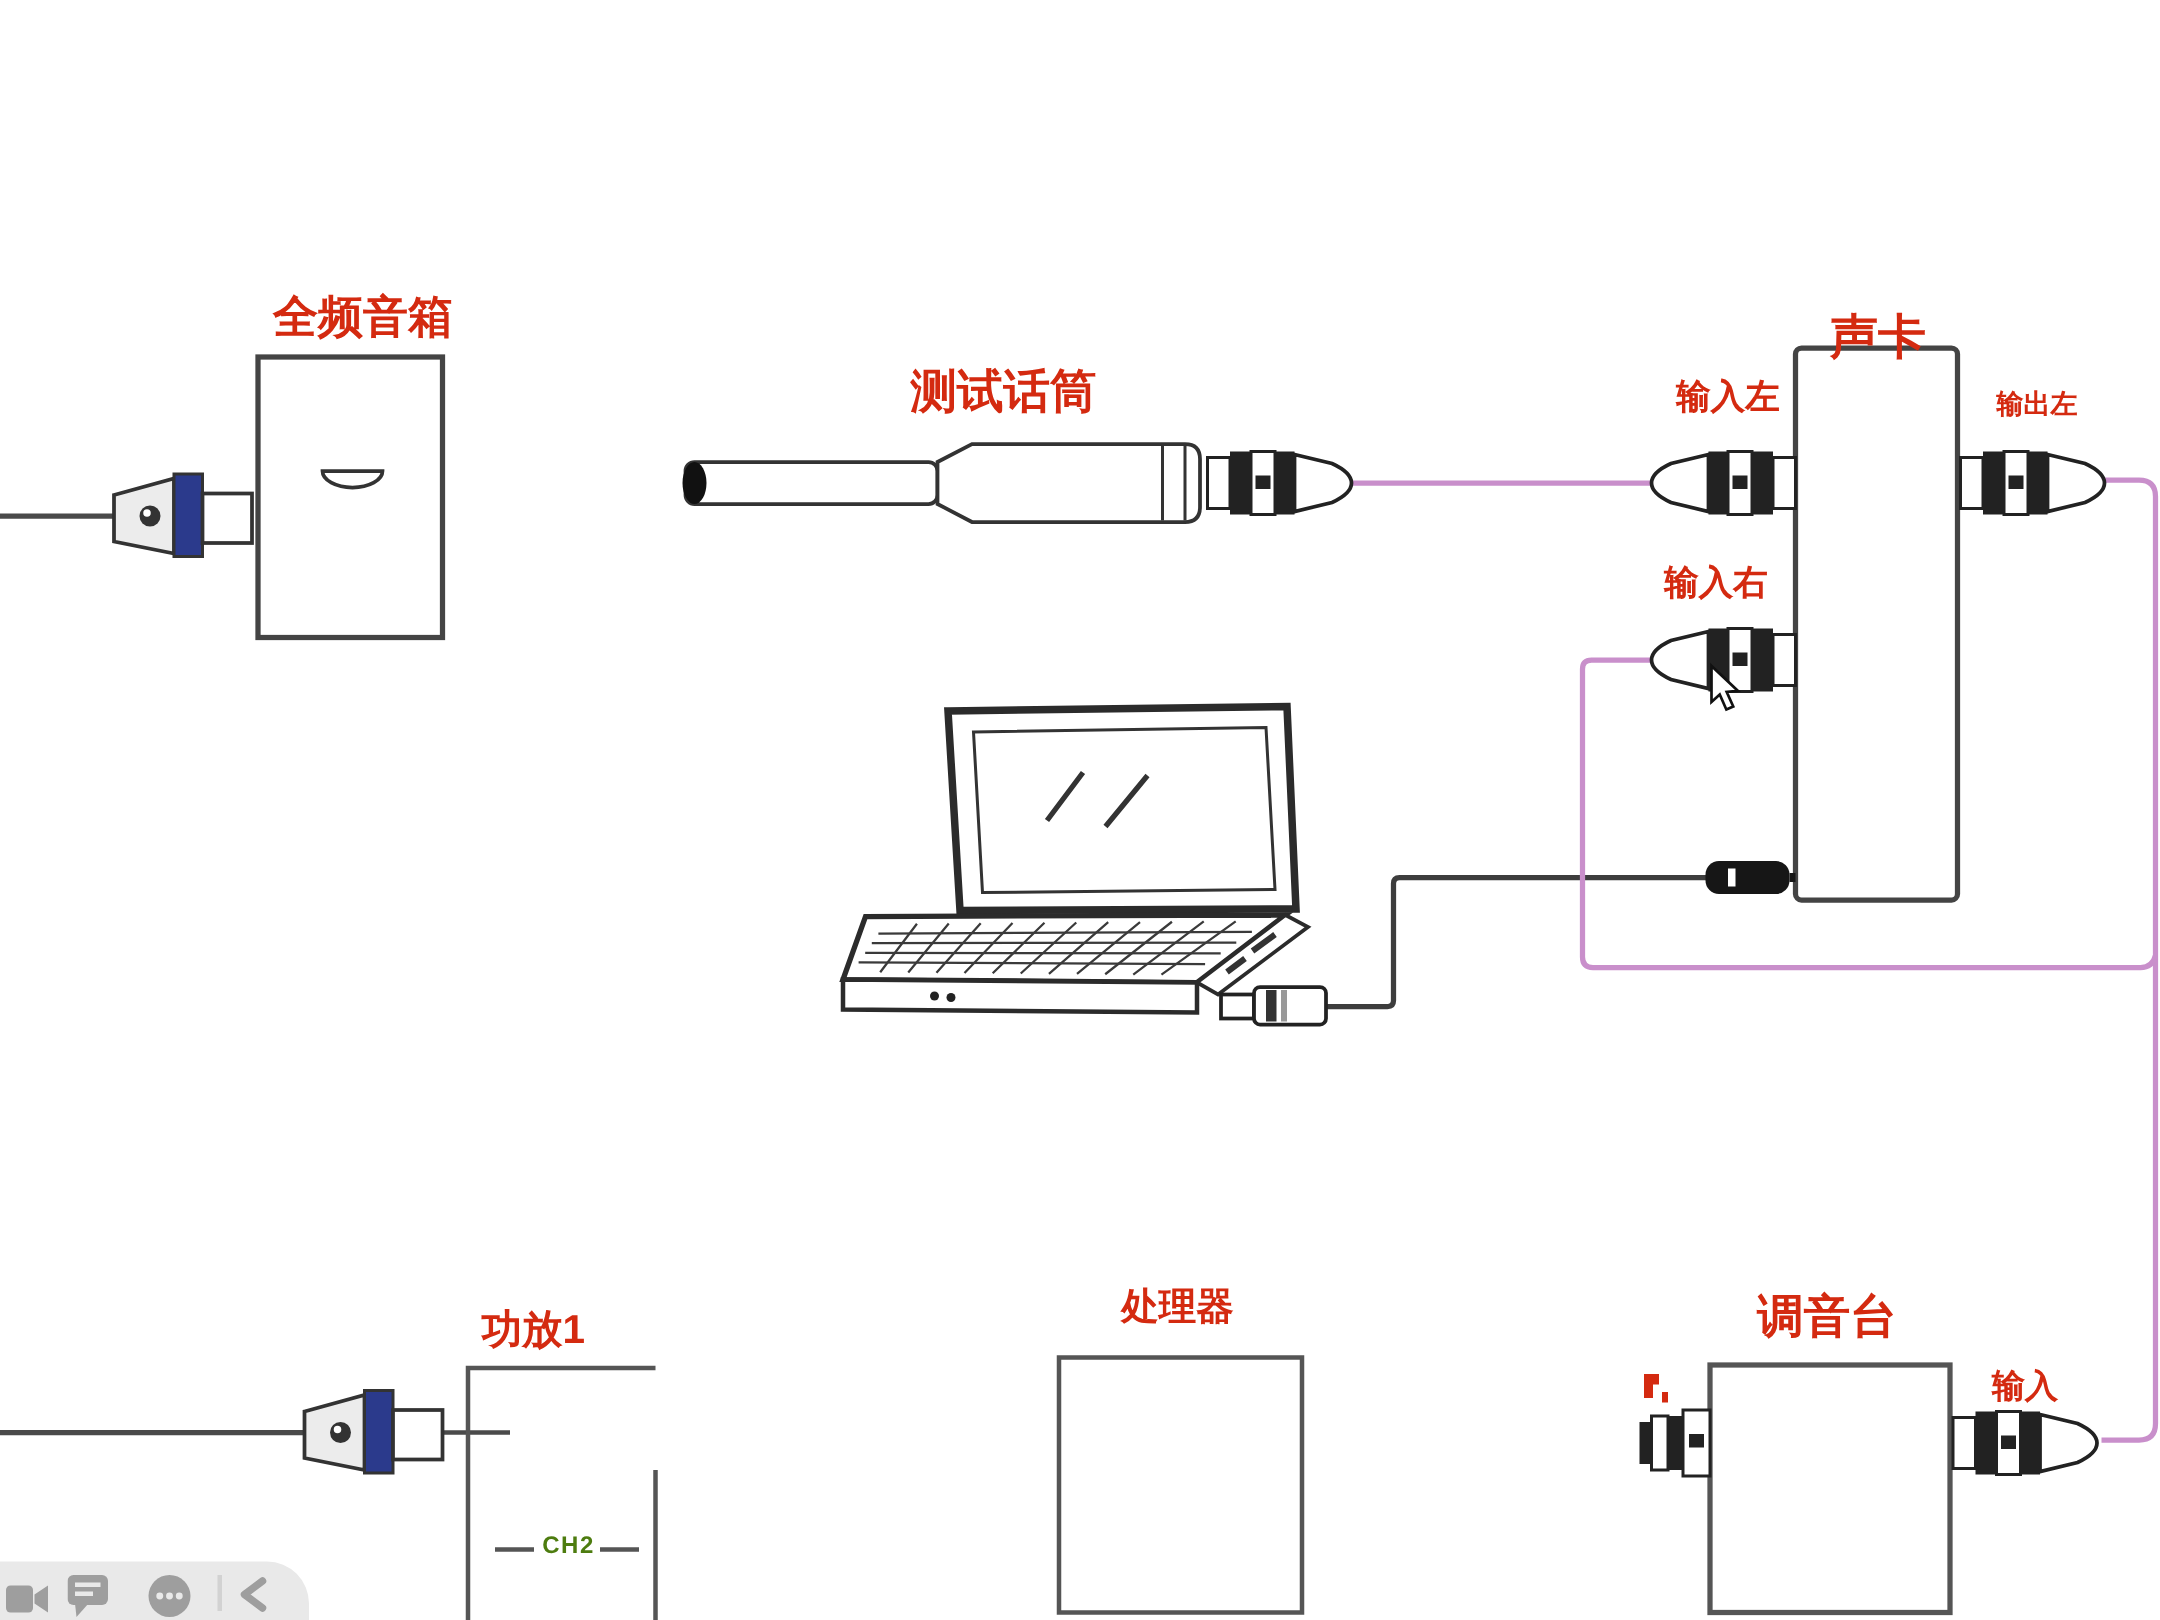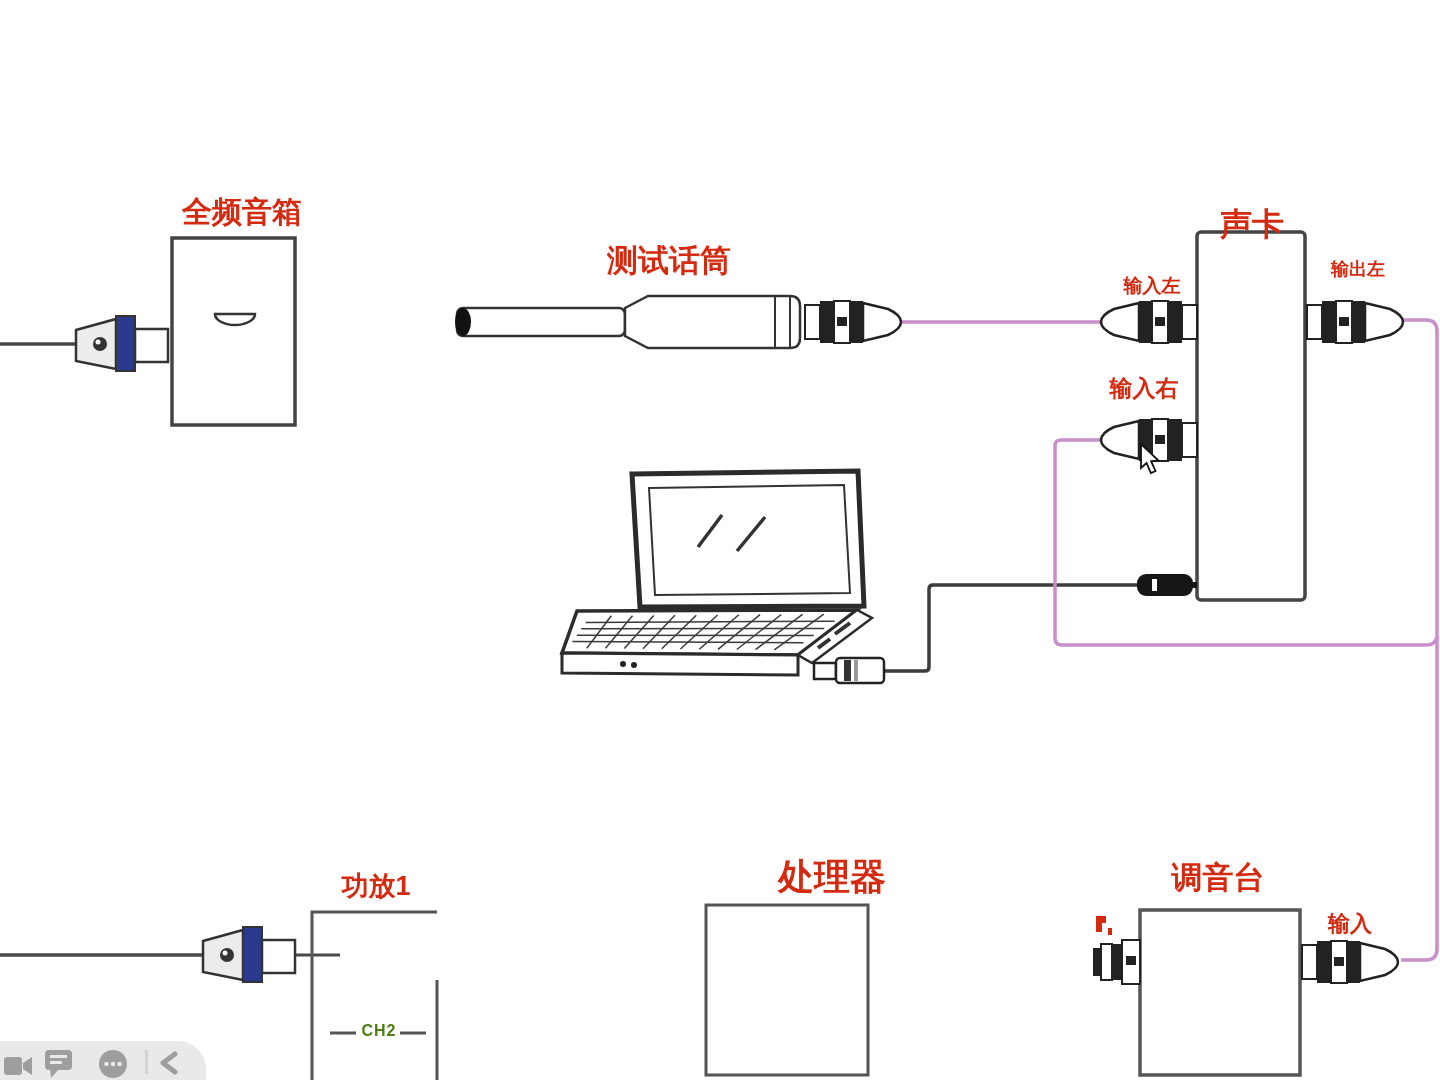--- a/index.html
+++ b/index.html
@@ -6,21 +6,21 @@
   body{
     width:1440px;height:1080px;overflow:hidden;background:#ffffff;
     font-family:"Liberation Sans", sans-serif;position:relative;
   }
   .stage{position:absolute;left:0;top:0;width:1440px;height:1080px;padding-left:22px;}
   svg.art{position:absolute;left:0;top:0;z-index:1;}
   .lbl{
     position:absolute;z-index:2;color:#d42a10;font-weight:bold;
     text-align:center;line-height:1.05;white-space:nowrap;
   }
-  .lbl.left{text-align:center;}
+  .lbl.left{text-align:left;}
   .ch2{
     position:absolute;z-index:2;color:#4d7c0f;font-weight:bold;
     text-align:center;white-space:nowrap;letter-spacing:1px;
   }
   .subtitle{
     position:absolute;left:358px;top:894px;z-index:5;
     font-size:54px;font-weight:bold;color:#000;letter-spacing:1px;white-space:nowrap;
     text-shadow:
       0 0 6px #fff,0 0 6px #fff,0 0 10px #fff,0 0 14px #fff,
       -4px -4px 5px #fff,4px -4px 5px #fff,-4px 4px 5px #fff,4px 4px 5px #fff,
@@ -140,25 +140,25 @@
     </g>
 
     <path d="M1096 916 h10 v7 h-4 v9 h-6 Z M1108 928 h4 v7 h-4 Z" fill="#d42a10"></path>
 
     <path d="M1141 444 v24 l5.5 -5 l4.4 10 l4.6 -2 l-4.4 -9.8 l7.4 -0.7 Z" fill="#ffffff" stroke="#111" stroke-width="1.8"></path>
   </svg>
 
   <div class="lbl" style="left:172px;top:196px;width:140px;font-size:30px;">全频音箱</div>
   <div class="lbl" style="left:598px;top:245px;width:142px;font-size:31px;">测试话筒</div>
   <div class="lbl" style="left:1206px;top:184px;width:92px;font-size:32px;margin-top:24px;">声卡</div>
-  <div class="lbl" style="left:1112px;top:276px;width:80px;font-size:19px;">输入左</div>
+  <div class="lbl" style="left:1112px;top:252px;width:80px;font-size:23px;">输入左</div>
   <div class="lbl" style="left:1318px;top:260px;width:80px;font-size:18px;">输出左</div>
   <div class="lbl" style="left:1104px;top:376px;width:80px;font-size:23px;">输入右</div>
   <div class="lbl left" style="left:321px;top:872px;width:110px;font-size:27px;">功放1</div>
-  <div class="lbl" style="left:734px;top:858px;width:102px;font-size:36px;margin-left:44px;">处理器</div>
+  <div class="lbl" style="left:734px;top:858px;width:102px;font-size:25px;">处理器</div>
   <div class="lbl" style="left:1168px;top:862px;width:100px;font-size:31px;">调音台</div>
   <div class="lbl" style="left:1325px;top:912px;width:50px;font-size:22px;">输入</div>
   <div class="ch2" style="left:352px;top:1022px;width:54px;font-size:16px;">CH2</div>
 
 
   <div class="player-bar">
     <svg style="left:32px;top:12px;" width="30" height="26" viewBox="0 0 30 26">
       <rect x="0" y="4" width="18" height="18" rx="3" fill="#9e9e9e"></rect>
       <polygon points="19,10 28,4 28,22 19,16" fill="#9e9e9e"></polygon>
     </svg>

